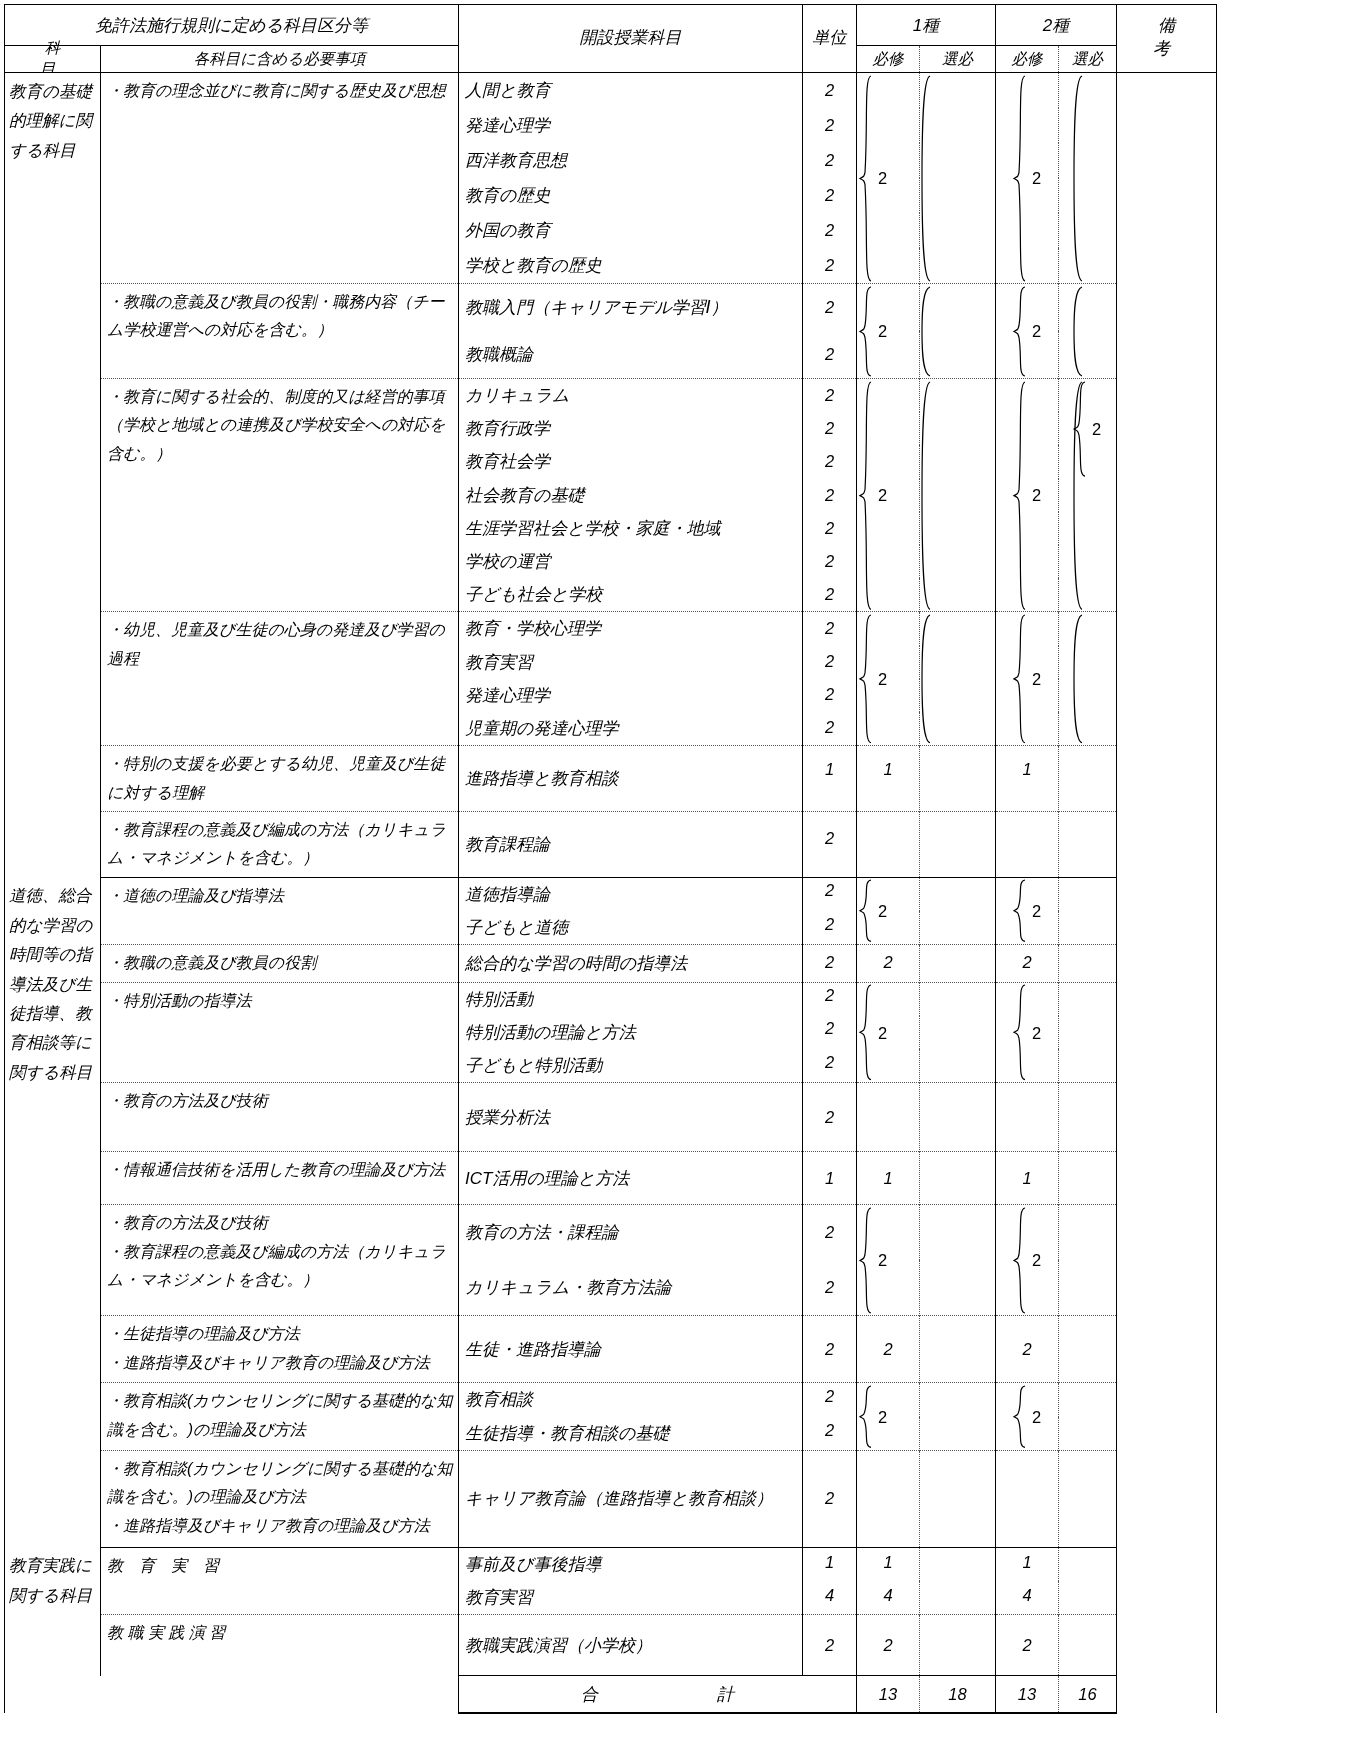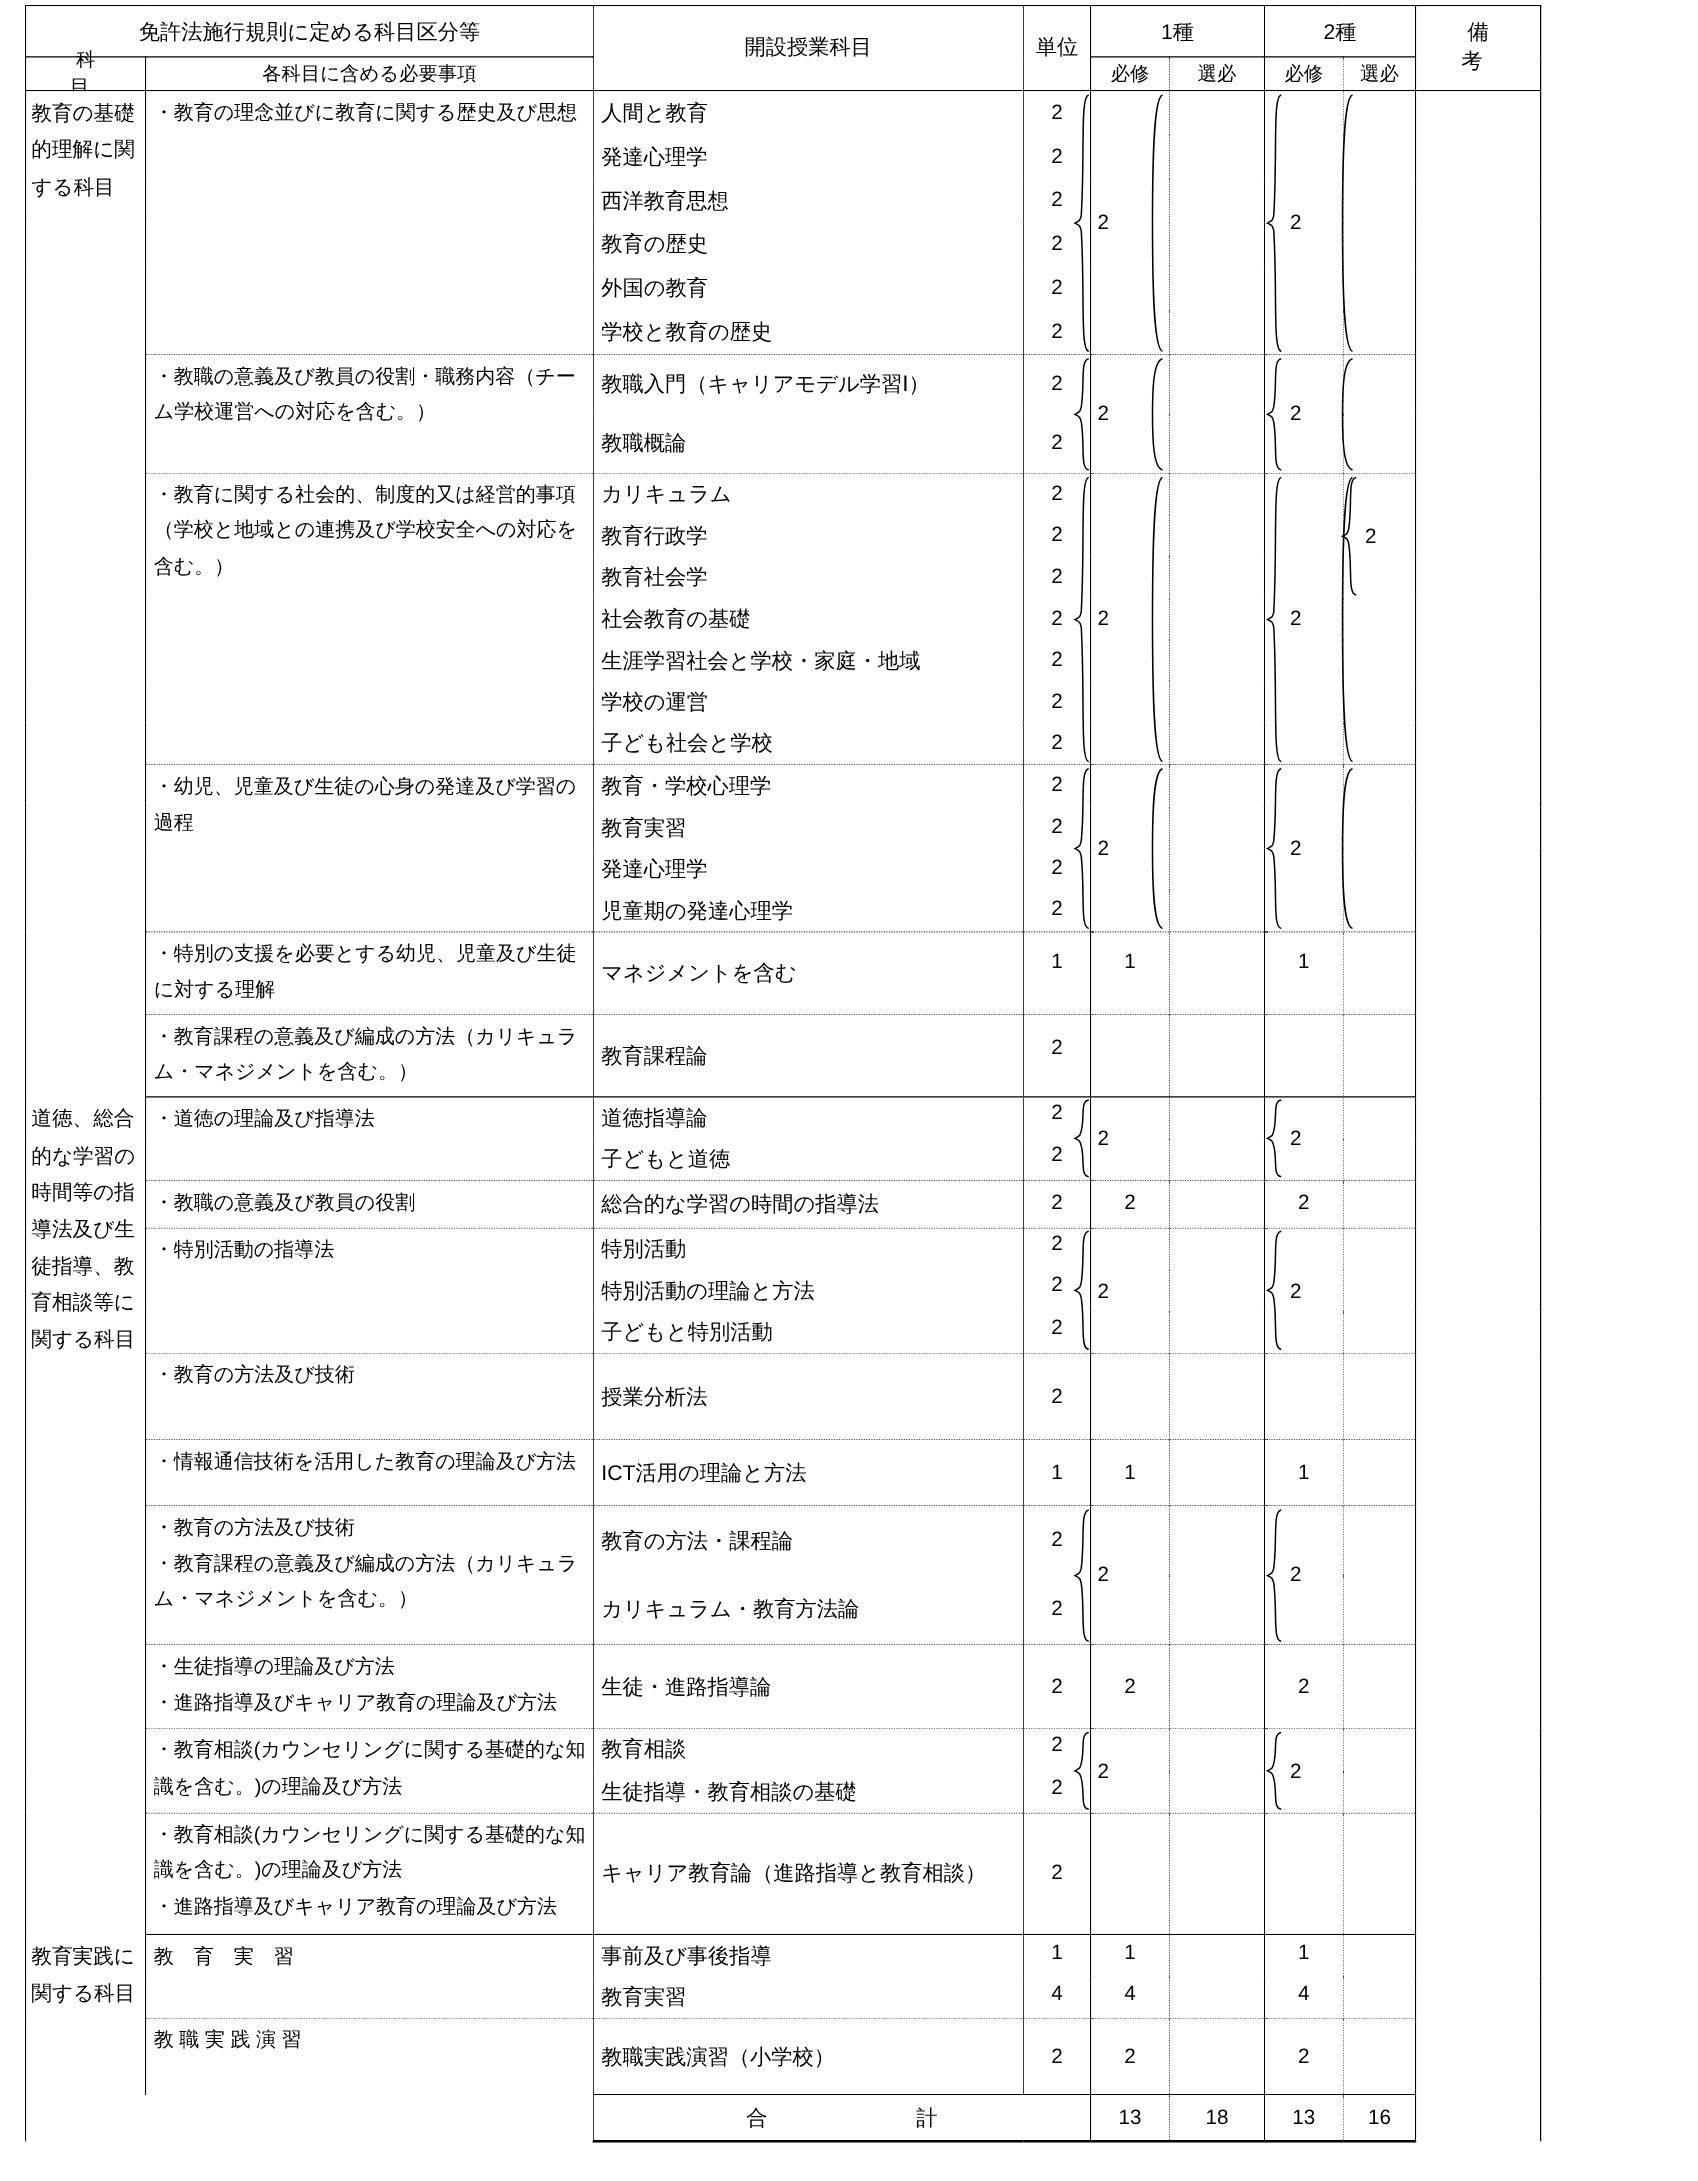--- a/index.html
+++ b/index.html
@@ -1,18 +1,18 @@
 <!DOCTYPE html>
 <html><head>
 <meta charset="utf-8">
 <style>
   html,body{margin:0;padding:0;background:#ffffff;}
   body{font-family:"Liberation Sans","DejaVu Sans",sans-serif;color:#000;}
   #sheet{position:relative;width:1358px;height:1745px;overflow:hidden;}
-  table.kt{border-collapse:collapse;table-layout:fixed;width:1212px;margin:4px 0 0 20px;}
+  table.kt{border-collapse:collapse;table-layout:fixed;width:1212px;margin:4px 0 0 4px;font-style:italic;}
   table.kt td{padding:0;vertical-align:top;position:relative;background:#fff;}
 
   
   .bt{border-top:1.6px solid #000;}
   .bb{border-bottom:1.6px solid #000;}
   .bl{border-left:1.6px solid #000;}
   .br{border-right:1.6px solid #000;}
   .dt{border-top:1.4px dotted #555;}
   .dr{border-right:1.4px dotted #555;}
   .mid{display:flex;align-items:center;height:100%;box-sizing:border-box;}
@@ -585,21 +585,21 @@
           <td class="br"></td>
         </tr>
         <tr>
           <td class="br dt" rowspan="1">
             <div class="req">
               <span class="ln">・特別の支援を必要とする幼児、児童及び生徒に対する理解</span>
             </div>
           </td>
           <td class="br dt" style="height:46px;">
             <div class="course mid">
-              <span>マネジメントを含む</span>
+              <span>進路指導と教育相談</span>
             </div>
           </td>
           <td class="dr dt">
             <div class="midc num" style="height:46px">1</div>
           </td>
           <td class="bl dr dt">
             <div class="midc num" style="height:46px">1</div>
           </td>
           <td class="br dt">
             <div class="midc num" style="height:46px"></div>

